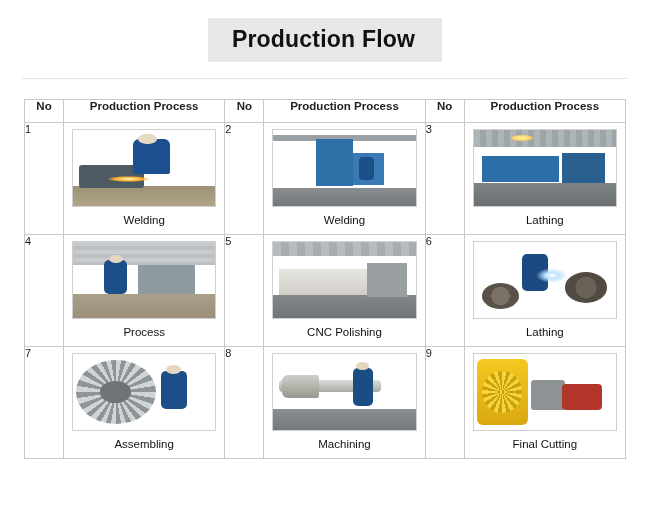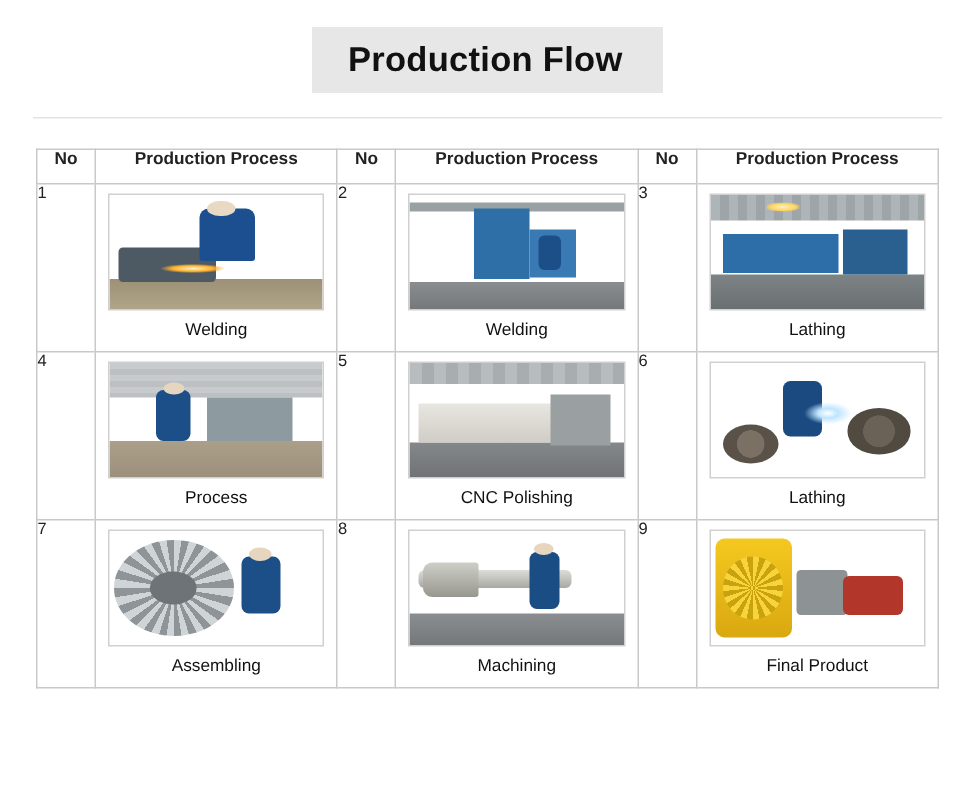--- a/index.html
+++ b/index.html
@@ -300,21 +300,21 @@
           <td class="proc-cell">
             <div class="cell-inner">
               <div class="photo">
                 <div class="ph-base s-fin">
                   <div class="ph-obj yellow"></div>
                   <div class="ph-obj yring"></div>
                   <div class="ph-obj gray"></div>
                   <div class="ph-obj red"></div>
                 </div>
               </div>
-              <div class="caption">Final Product</div>
+              <div class="caption">Final Cutting</div>
             </div>
           </td>
         </tr>
 
       </tbody>
     </table>
   </div>
 </div>
 
 </body></html>

